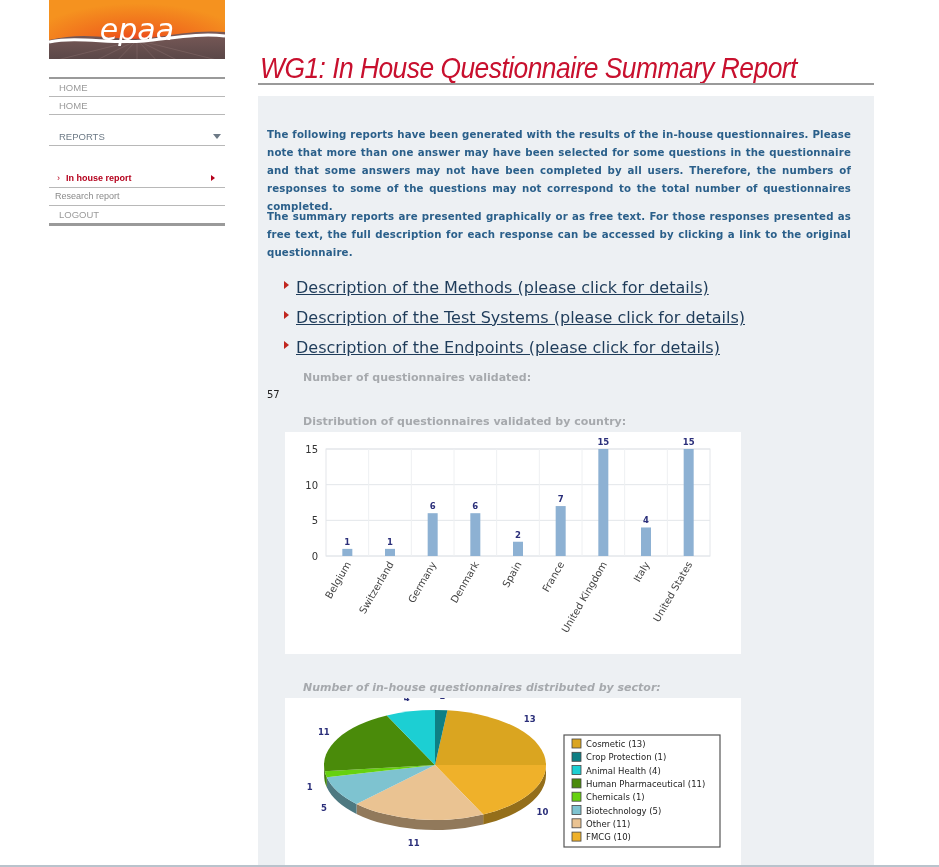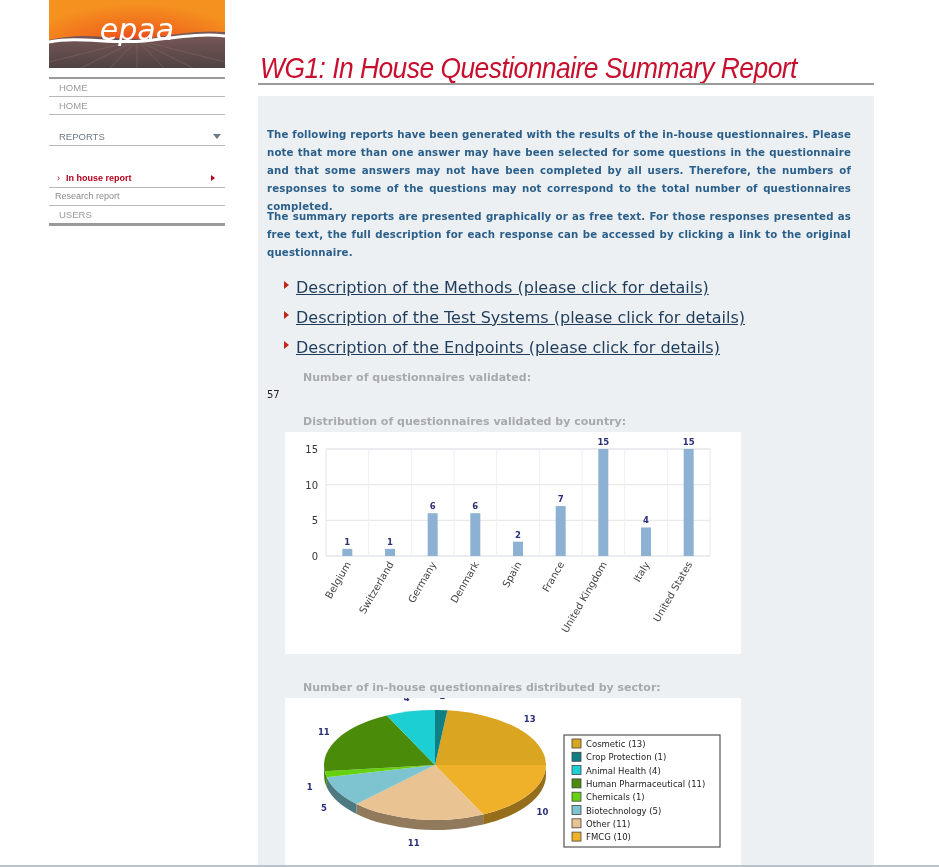--- a/index.html
+++ b/index.html
@@ -1,19 +1,19 @@
 <!DOCTYPE html>
 <html><head>
   <meta charset="utf-8">
   <style>
     html, body { margin:0; padding:0; }
     body { width:939px; height:867px; background:#fff; position:relative; overflow:hidden; font-family:"DejaVu Sans", sans-serif; }
     .bottom-line { position:absolute; left:0; top:865px; width:939px; height:2px; background:#b9c3cc; }
     
-    .logo { position:absolute; left:49px; top:0; width:176px; height:68px; overflow:hidden; }
+    .logo { position:absolute; left:49px; top:0; width:176px; height:59px; overflow:hidden; }
     .nav { position:absolute; left:49px; top:77px; width:176px; border-top:2px solid #9a9a9a; border-bottom:3px solid #9a9a9a; }
     .nav-item { height:17px; line-height:17px; font-family:"Liberation Sans", sans-serif; font-size:9.5px; color:#9a9a9a; padding-left:10px; border-bottom:1px solid #b8b8b8; position:relative; }
     .nav-item.reports { color:#6d7a86;margin-top:13px; }
     .nav-item.sub { color:#b5001c; font-weight:bold; font-size:9px; padding-left:8px;margin-top:24px; }
     .nav-item.sub2 { color:#8a8a8a; font-weight:normal; font-size:9px; padding-left:6px; }
     .nav-item:last-child { border-bottom:none; }
     .tri-down { position:absolute; right:4px; top:6px; width:0; height:0; border-left:4px solid transparent; border-right:4px solid transparent; border-top:5px solid #6d7a86; }
     .tri-right { position:absolute; right:10px; top:5px; width:0; height:0; border-top:3.5px solid transparent; border-bottom:3.5px solid transparent; border-left:4px solid #b5001c; }
     .sub-mark { color:#b5001c; margin-right:6px; font-weight:normal; }
     
@@ -62,21 +62,21 @@
     <text x="88" y="40" text-anchor="middle" font-size="30" font-style="italic" fill="#fff" font-family="DejaVu Serif, serif">epaa</text>
   </svg>
 </div>
 
 <div class="nav">
   <div class="nav-item"><span>HOME</span></div>
   <div class="nav-item"><span>HOME</span></div>
   <div class="nav-item reports"><span>REPORTS</span><span class="tri-down"></span></div>
   <div class="nav-item sub"><span class="sub-mark">›</span><span>In house report</span><span class="tri-right"></span></div>
   <div class="nav-item sub2"><span>Research report</span></div>
-  <div class="nav-item"><span>USERS</span></div>
+  <div class="nav-item"><span>LOGOUT</span></div>
 </div>
 
 <div class="page-title">WG1: In House Questionnaire Summary Report</div>
 <div class="title-rule"></div>
 
 <div class="panel">
   <div class="para" style="top:30px;">The following reports have been generated with the results of the in-house questionnaires. Please note that more than one answer may have been selected for some questions in the questionnaire and that some answers may not have been completed by all users. Therefore, the numbers of responses to some of the questions may not correspond to the total number of questionnaires completed.</div>
   <div class="para" style="top:112px;">The summary reports are presented graphically or as free text. For those responses presented as free text, the full description for each response can be accessed by clicking a link to the original questionnaire.</div>
 
   <div class="links">
@@ -140,21 +140,21 @@
         <text x="322.3333333333333" y="132" text-anchor="end" font-size="10" fill="#444" transform="rotate(-60 322.3333333333333 132)">United Kingdom</text>
         <rect x="356" y="95.46666666666667" width="10" height="28.53333333333333" fill="#8db1d3"></rect>
         <text x="361" y="91.46666666666667" text-anchor="middle" font-size="8.5" font-weight="bold" fill="#2b2f7a">4</text>
         <text x="365" y="132" text-anchor="end" font-size="10" fill="#444" transform="rotate(-60 365 132)">Italy</text>
         <rect x="398.66666666666663" y="17" width="10" height="107" fill="#8db1d3"></rect>
         <text x="403.66666666666663" y="13" text-anchor="middle" font-size="8.5" font-weight="bold" fill="#2b2f7a">15</text>
         <text x="407.66666666666663" y="132" text-anchor="end" font-size="10" fill="#444" transform="rotate(-60 407.66666666666663 132)">United States</text>
       </svg>
   </div>
 
-  <div class="label" style="top:585px;">Number of in-house questionnaires distributed by sector:</div>
+  <div class="label" style="top:585px;font-style:italic;">Number of in-house questionnaires distributed by sector:</div>
 
   <div class="chart-box" style="left:27px; top:602px; width:456px; height:180px;">
     <svg id="pie-svg" width="456" height="180">
         <path d="M261,67 A111,55 0 0 1 198.16109504204894,116.55328773463306 L198.16109504204894,126.55328773463306 A111,55 0 0 0 261,77 Z" fill="rgb(148,110,26)"></path>
         <path d="M198.16109504204894,116.55328773463306 A111,55 0 0 1 71.51114728829323,105.89087296526012 L71.51114728829323,115.89087296526012 A111,55 0 0 0 198.16109504204894,126.55328773463306 Z" fill="rgb(145,121,91)"></path>
         <path d="M71.51114728829323,105.89087296526012 A111,55 0 0 1 41.78300174781758,79.2386513675973 L41.78300174781758,89.2386513675973 A111,55 0 0 0 71.51114728829323,115.89087296526012 Z" fill="rgb(78,121,129)"></path>
         <path d="M41.78300174781758,79.2386513675973 A111,55 0 0 1 39.697944701850076,73.15804618568197 L39.697944701850076,83.15804618568197 A111,55 0 0 0 41.78300174781758,89.2386513675973 Z" fill="rgb(63,130,9)"></path>
         <path d="M39.697944701850076,73.15804618568197 A111,55 0 0 1 39,67 L39,77 A111,55 0 0 0 39.697944701850076,83.15804618568197 Z" fill="rgb(46,86,6)"></path>
         <path d="M150,67 L162.4280568474672,12.345828455871654 A111,55 0 0 1 261,67 Z" fill="#daa520"></path>
         <path d="M150,67 L261,67 A111,55 0 0 1 198.16109504204894,116.55328773463306 Z" fill="#efb12a"></path>

